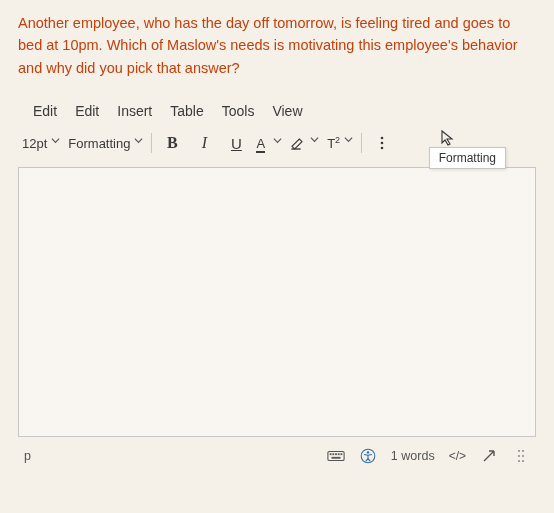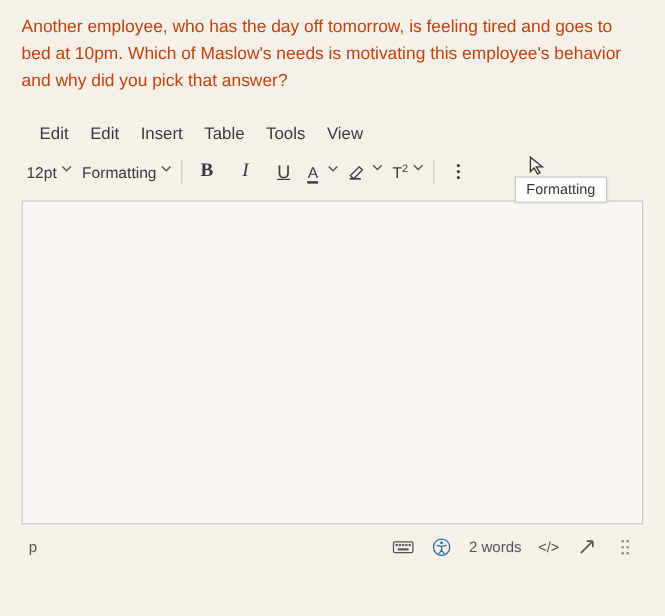--- a/index.html
+++ b/index.html
@@ -227,21 +227,21 @@
   </span>
 
   <span class="sb-icon">
     <svg width="16" height="16" viewBox="0 0 20 20">
         <circle cx="10" cy="10" r="8.5" fill="none" stroke="#2d6da8" stroke-width="1.3"></circle>
         <circle cx="10" cy="5.5" r="1.5" fill="#2d6da8"></circle>
         <path d="M5 8 L10 9 L15 8 M10 9 L10 13 L7 17 M10 13 L13 17" fill="none" stroke="#2d6da8" stroke-width="1.3"></path>
       </svg>
   </span>
 
-  <span>2 words</span>
+  <span>1 words</span>
 
   <span class="htmlcode">&lt;/&gt;</span>
 
   <span class="sb-icon gray">
     <svg width="14" height="14" viewBox="0 0 14 14">
         <path d="M2 12 L12 2 M12 2 L7 2 M12 2 L12 7" fill="none" stroke="#555" stroke-width="1.4"></path>
       </svg>
   </span>
 
   <span class="sb-icon gray grip">

